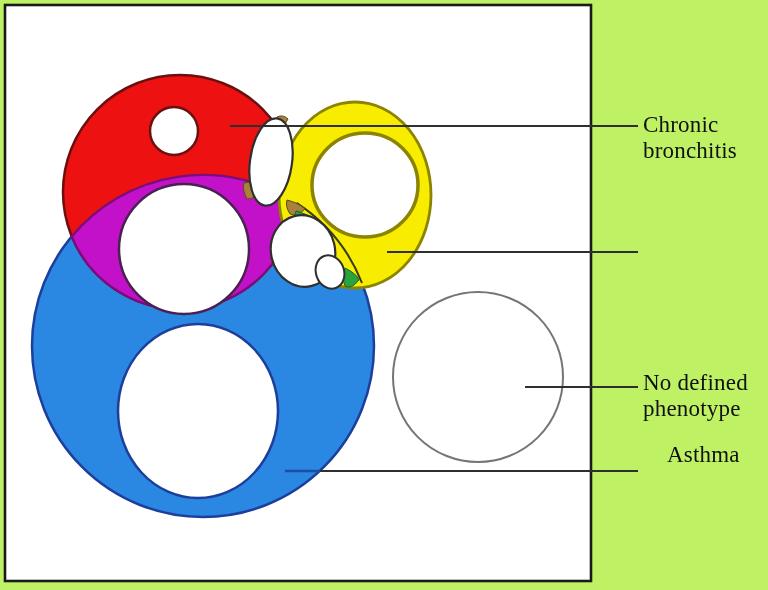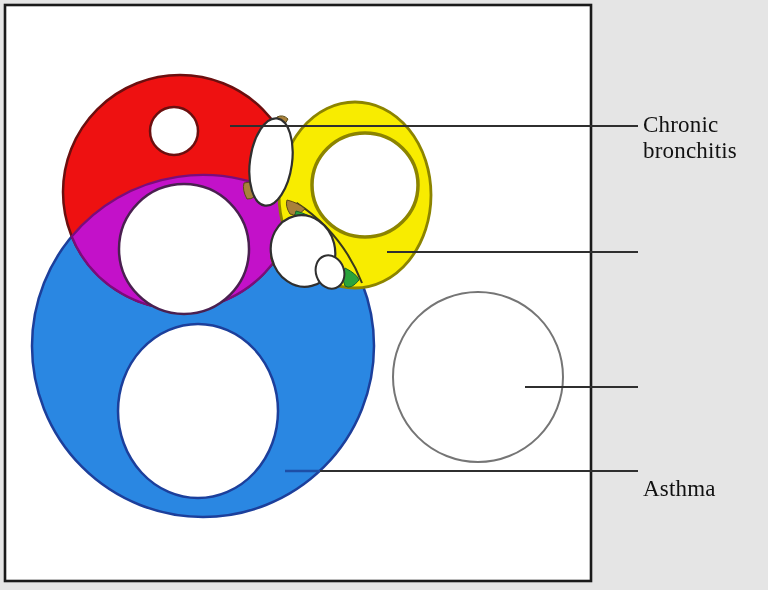--- a/index.html
+++ b/index.html
@@ -1,37 +1,37 @@
 <!DOCTYPE html>
 <html><head>
 <meta charset="utf-8">
 <style>
   html, body { margin: 0; padding: 0; background: #ffffff; }
   .stage {
     position: relative;
     width: 768px;
     height: 590px;
-    background: #e5e5e5;
+    background: #bef264;
     font-family: "Liberation Serif", "DejaVu Serif", serif;
     overflow: hidden;
   }
   .stage svg { position: absolute; left: 0; top: 0; }
   .leader-label {
     position: absolute;
     left: 643px;
     font-size: 23px;
     line-height: 26px;
     color: #111111;
     white-space: pre-line;
     letter-spacing: 0.2px;
   }
   .lbl-cb  { top: 112px; }
   .lbl-em  { top: 245px; }
   .lbl-ndp { top: 370px; }
-  .lbl-as  { top: 476px; }
+  .lbl-as  { top: 442px; margin-left: 24px; }
 </style>
 </head>
 <body>
 
 <div class="stage">
 
   <svg width="768" height="590" viewBox="0 0 768 590">
 
     <rect x="5" y="5" width="586" height="576" fill="#ffffff" stroke-width="2.6" stroke="#1a1a1a"></rect>
 
@@ -66,14 +66,16 @@
 
     <line x1="230" y1="126" x2="638" y2="126" stroke-width="2.2" stroke="#2f2f2f"></line>
     <line x1="387" y1="252" x2="638" y2="252" stroke-width="2.2" stroke="#2f2f2f"></line>
     <line x1="525" y1="387" x2="638" y2="387" stroke-width="2.2" stroke="#2f2f2f"></line>
     <line x1="319" y1="471" x2="638" y2="471" stroke-width="2.2" stroke="#2f2f2f"></line>
     <line x1="285" y1="471" x2="320" y2="471" stroke-width="2.5" stroke="#1d4ea6"></line>
   </svg>
 
   <div class="leader-label lbl-cb">Chronic
 bronchitis</div>
+  <div class="leader-label lbl-ndp">No defined
+phenotype</div>
   <div class="leader-label lbl-as">Asthma</div>
 </div>
 
 </body></html>

